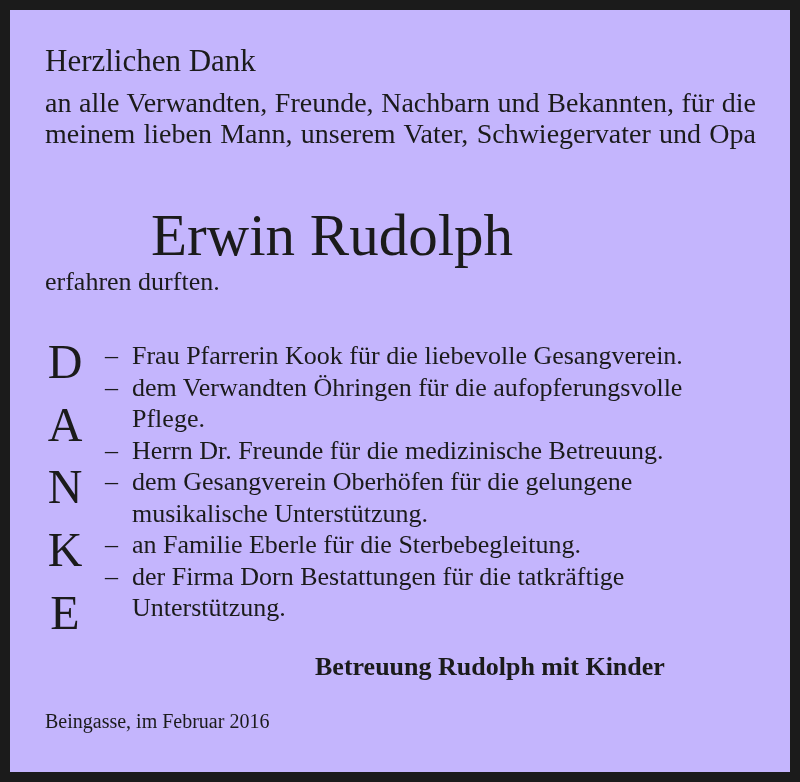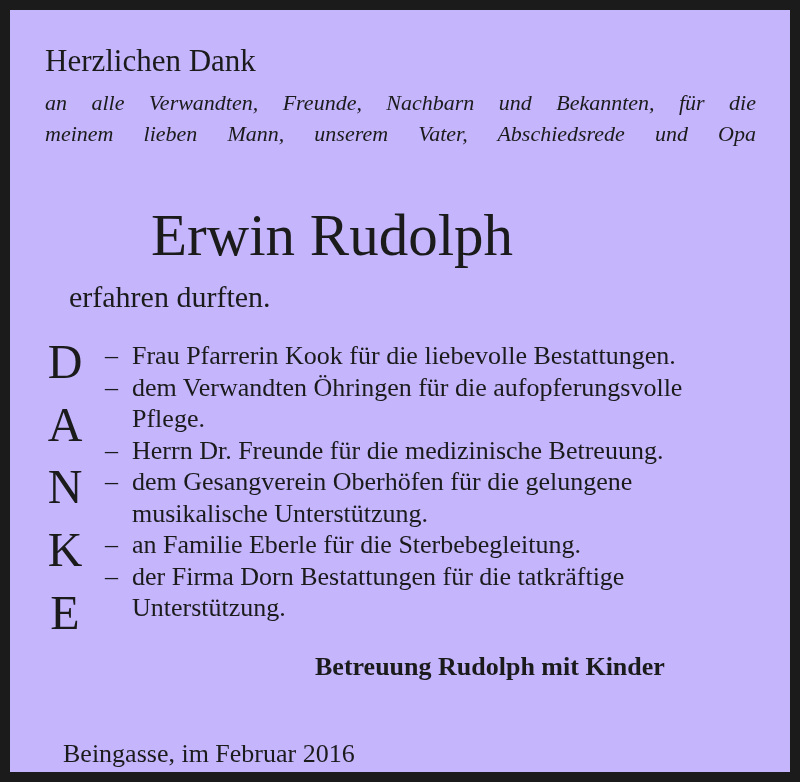--- a/index.html
+++ b/index.html
@@ -28,45 +28,43 @@
       left: 35px;
       top: 31px;
       font-size: 31px;
       line-height: 40px;
     }
     .intro {
       position: absolute;
       left: 35px;
       top: 77px;
       width: 711px;
-      font-size: 22px;
+      font-size: 28px;
       line-height: 31px;
       text-align: justify;
       text-align-last: justify;
-      font-style: italic;
     }
     .intro .line {
       display: block;
       text-align: justify;
       text-align-last: justify;
     }
     .name {
       left: 0;
       width: 644px;
       text-align: center;
       top: 190px;
       font-size: 59px;
       line-height: 70px;
     }
     .learned {
       left: 35px;
-      top: 271px;
-      font-size: 30px;
+      top: 256px;
+      font-size: 26px;
       line-height: 31px;
-      margin-left: 24px;
     }
     .danke-letter {
       position: absolute;
       left: 35px;
       width: 40px;
       text-align: center;
       font-size: 48px;
       line-height: 50px;
     }
     .list {
@@ -91,52 +89,51 @@
     }
     .signature {
       left: 305px;
       top: 641px;
       font-size: 26px;
       line-height: 31px;
       font-weight: bold;
     }
     .place-date {
       left: 35px;
-      top: 728px;
-      font-size: 26px;
+      top: 696px;
+      font-size: 20px;
       line-height: 31px;
-      margin-left: 18px;
     }
   </style>
 </head>
 <body>
 
 <div class="card">
 
   <div class="abs heading">Herzlichen Dank</div>
 
   <div class="intro">
     <span class="line">an alle Verwandten, Freunde, Nachbarn und Bekannten, für die</span>
-    <span class="line">meinem lieben Mann, unserem Vater, Abschiedsrede und Opa</span>
+    <span class="line">meinem lieben Mann, unserem Vater, Schwiegervater und Opa</span>
   </div>
 
   <div class="abs name">Erwin Rudolph</div>
 
   <div class="abs learned">erfahren durften.</div>
 
   <div class="danke-letter" style="top:327px;">D</div>
   <div class="danke-letter" style="top:390px;">A</div>
   <div class="danke-letter" style="top:452px;">N</div>
   <div class="danke-letter" style="top:515px;">K</div>
   <div class="danke-letter" style="top:578px;">E</div>
 
   <div class="list">
     <div class="list-line">
       <span class="dash">–</span>
-      <span class="txt">Frau Pfarrerin Kook für die liebevolle Bestattungen.</span>
+      <span class="txt">Frau Pfarrerin Kook für die liebevolle Gesangverein.</span>
     </div>
     <div class="list-line">
       <span class="dash">–</span>
       <span class="txt">dem Verwandten Öhringen für die aufopferungsvolle</span>
     </div>
     <div class="list-line">
       <span class="txt">Pflege.</span>
     </div>
     <div class="list-line">
       <span class="dash">–</span>

